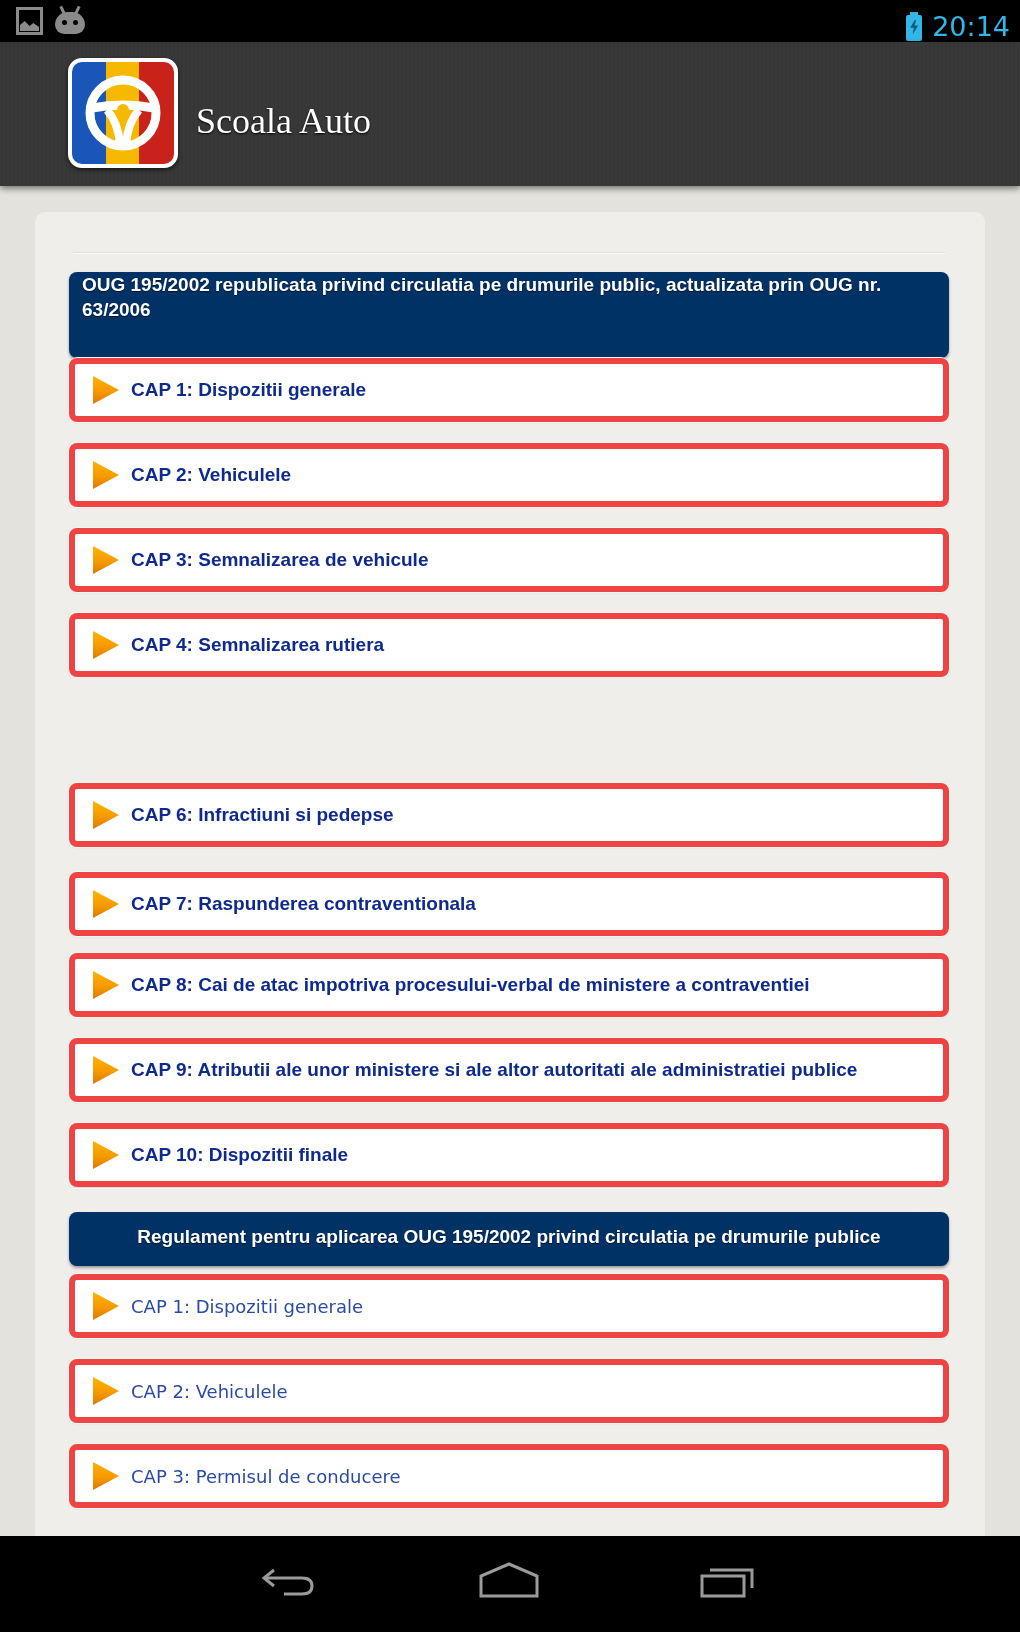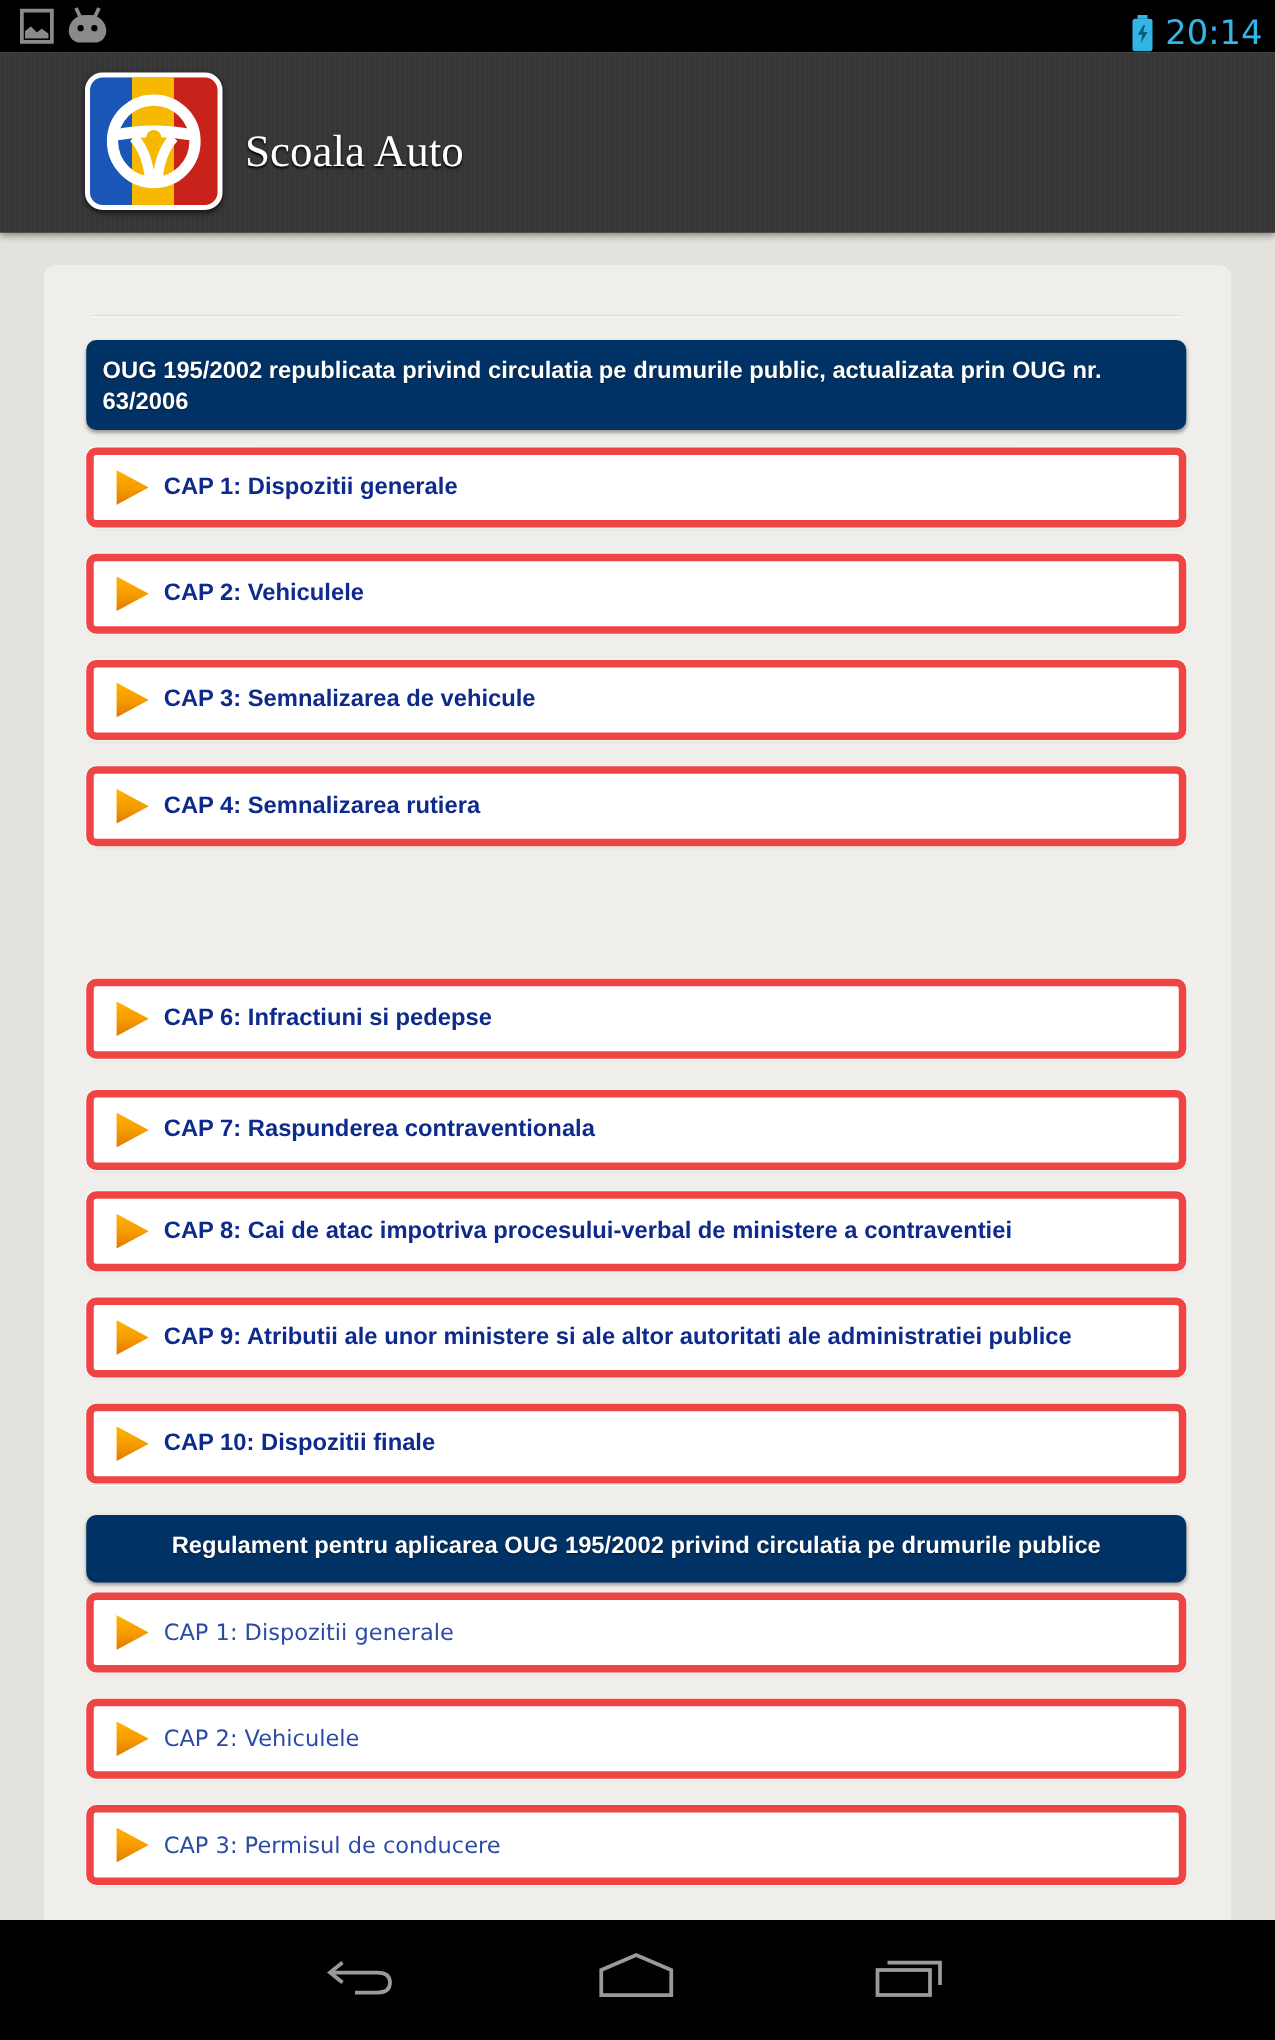--- a/index.html
+++ b/index.html
@@ -72,21 +72,21 @@
     position: absolute; left: 38px; width: 872px; height: 2px; background: #f9f9f7;
     border-top: 1px solid #e0dfda;
   }
   .section-header {
     position: absolute; left: 34px; width: 880px;
     background: #013266; color: #fff; border-radius: 8px;
     box-shadow: 0 2px 3px rgba(0,0,0,0.35);
     font-weight: bold; font-size: 19px; line-height: 25px;
     text-shadow: 0 1px 1px rgba(0,0,0,0.6);
   }
-  .sh1 { top: 60px; height: 72px; padding: 12px 13px; }
+  .sh1 { top: 60px; height: 86px; padding: 0 13px; }
   .sh2 { top: 1000px; height: 54px; padding: 12px 10px; text-align: center; font-size: 19px; }
   .item {
     position: absolute; left: 34px; width: 880px; height: 64px;
     background: #fff; border-radius: 8px;
     border: 6px solid #ef4444;
     box-shadow: 0 0 0 1px #f6f6f2, 0 1px 2px rgba(0,0,0,0.08);
     display: flex; align-items: center; padding-left: 18px;
     cursor: pointer;
   }
   .arrow {

